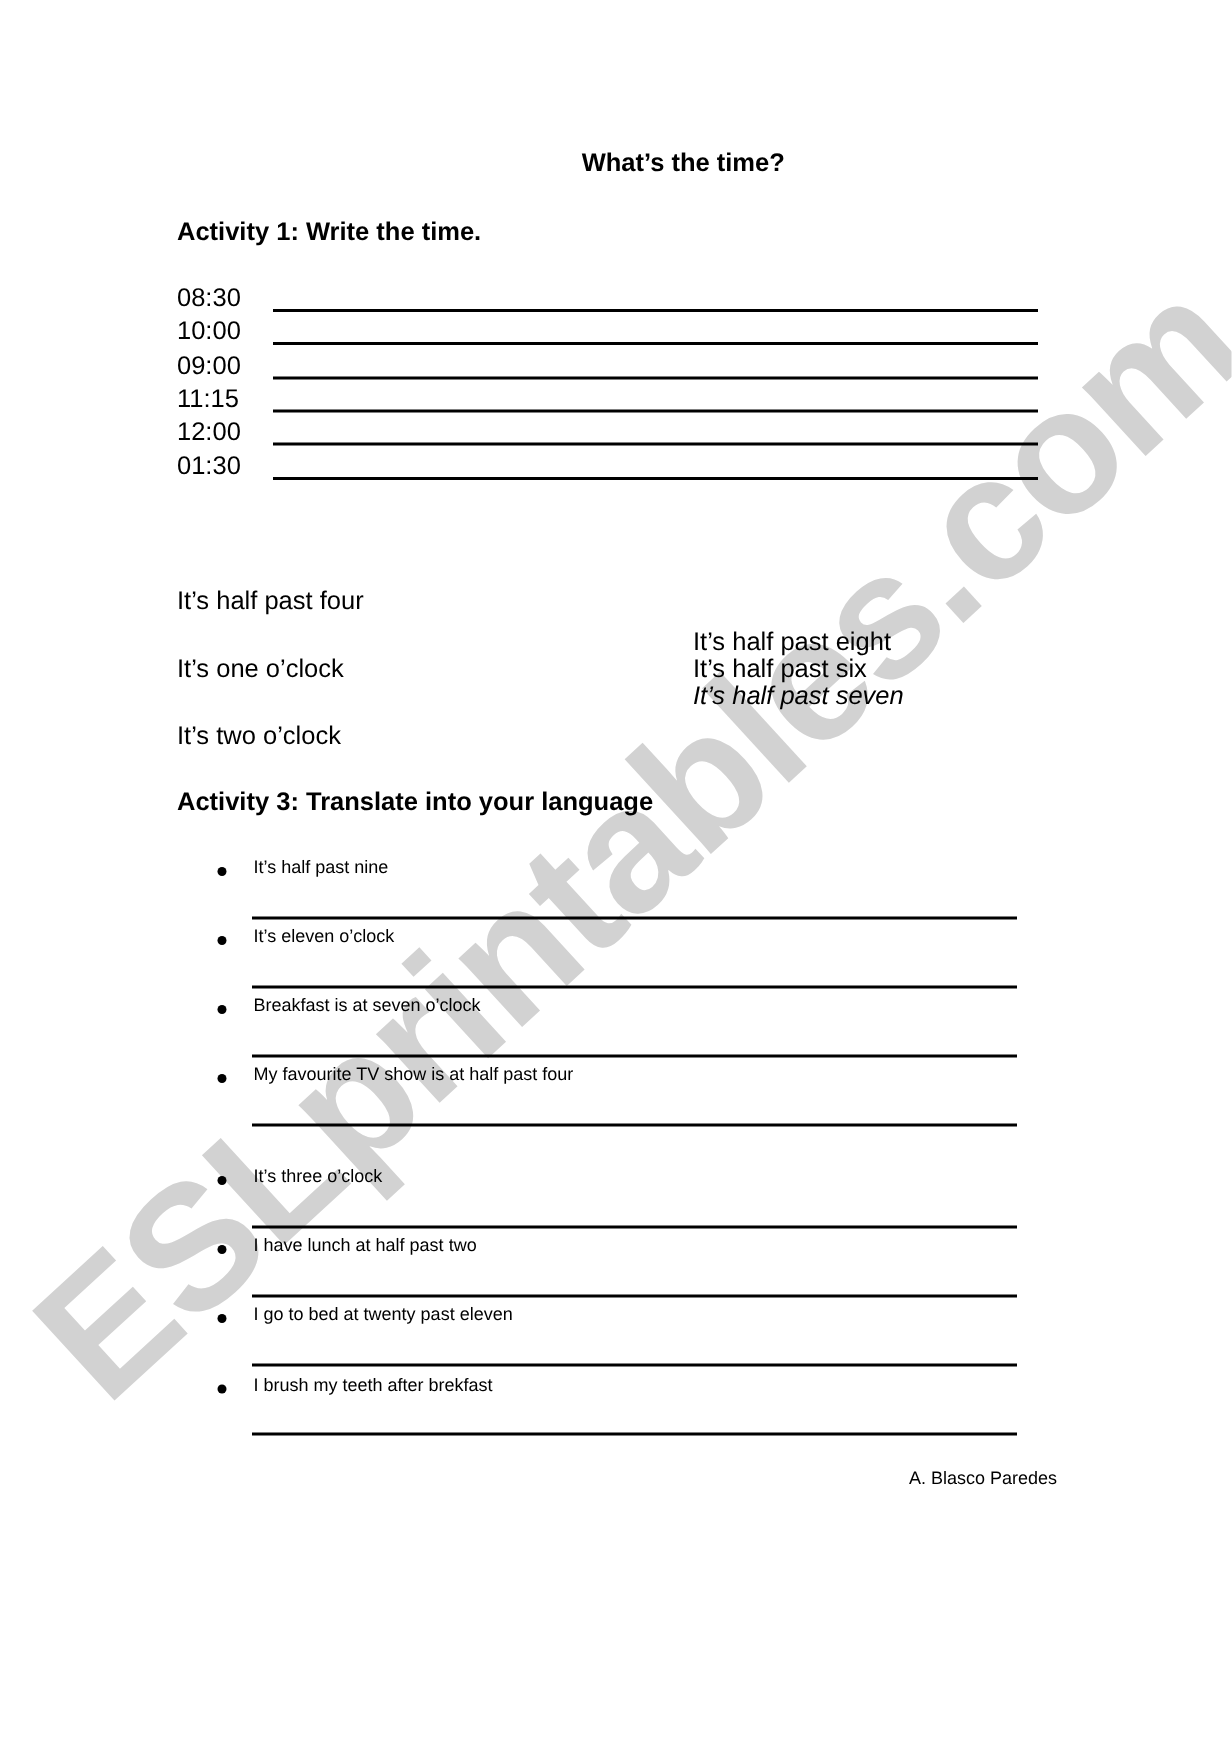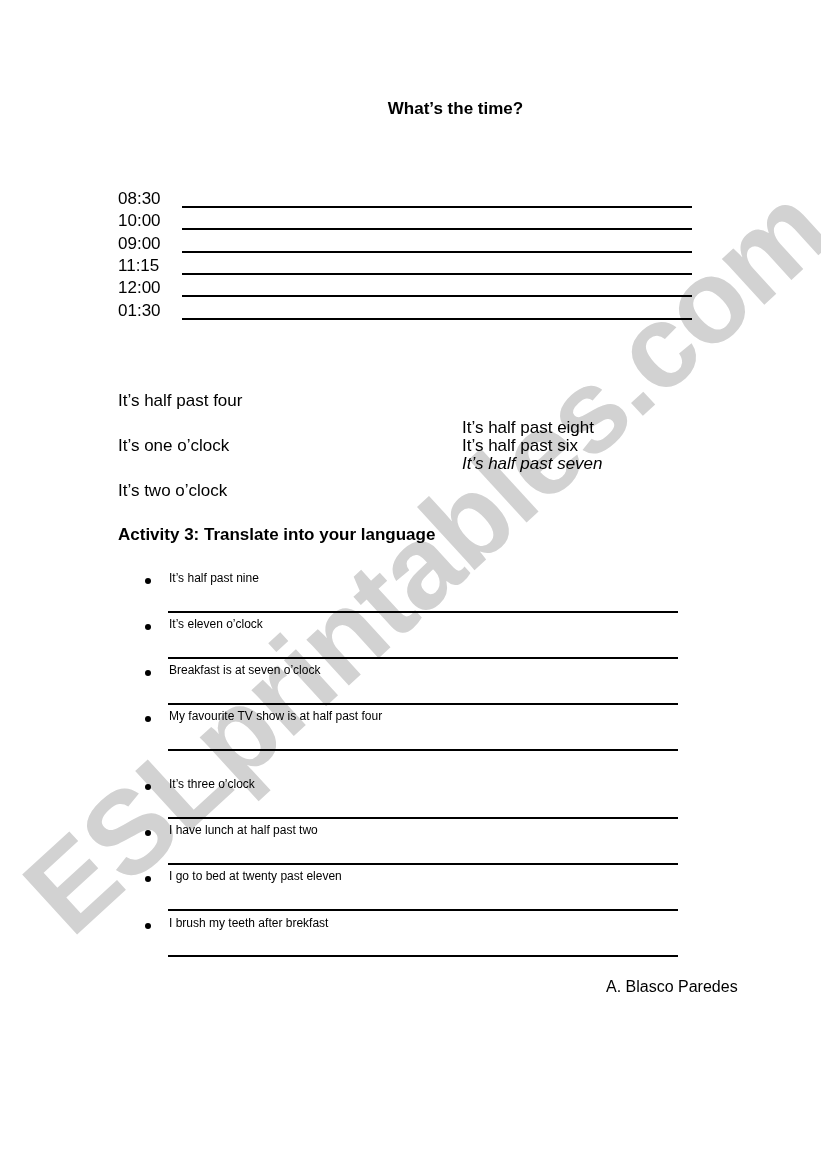--- a/index.html
+++ b/index.html
@@ -18,31 +18,32 @@
            font-weight: bold; font-size: 17px; margin-left: 45px; }
   .heading { position: absolute; left: 118px; font-weight: bold; font-size: 17px; }
   .a1-row { position: absolute; left: 118px; width: 580px; height: 22px; }
   .a1-time { position: absolute; left: 0; top: 0; font-size: 17px; }
   .a1-line { position: absolute; left: 64px; width: 510px; top: 17px; border-top: 2px solid #000; }
   .a2-item { position: absolute; font-size: 17px; text-align: center; }
   .a3-item { position: absolute; left: 140px; width: 540px; }
   .bullet { position: absolute; left: 5px; top: 7px; width: 6px; height: 6px; border-radius: 50%; background: #000; }
   .a3-text { position: absolute; left: 29px; top: 0; font-size: 12px; white-space: nowrap; }
   .a3-line { position: absolute; left: 28px; width: 510px; border-top: 2px solid #000; }
-  .author { position: absolute; left: 606px; top: 978px; font-size: 16px; }
+  .author { position: absolute; left: 606px; top: 978px; font-size: 12px; }
 </style>
 </head>
 <body>
 
 <div class="page">
   <div class="watermark">ESLprintables.com</div>
 
   <div class="content">
     <div class="title">What’s the time?</div>
 
+    <div class="heading" style="top:145px;">Activity 1: Write the time.</div>
 
     <div class="a1-row" style="top:189px;">
       <span class="a1-time">08:30</span>
       <div class="a1-line"></div>
     </div>
     <div class="a1-row" style="top:211px;">
       <span class="a1-time">10:00</span>
       <div class="a1-line"></div>
     </div>
     <div class="a1-row" style="top:234px;">

